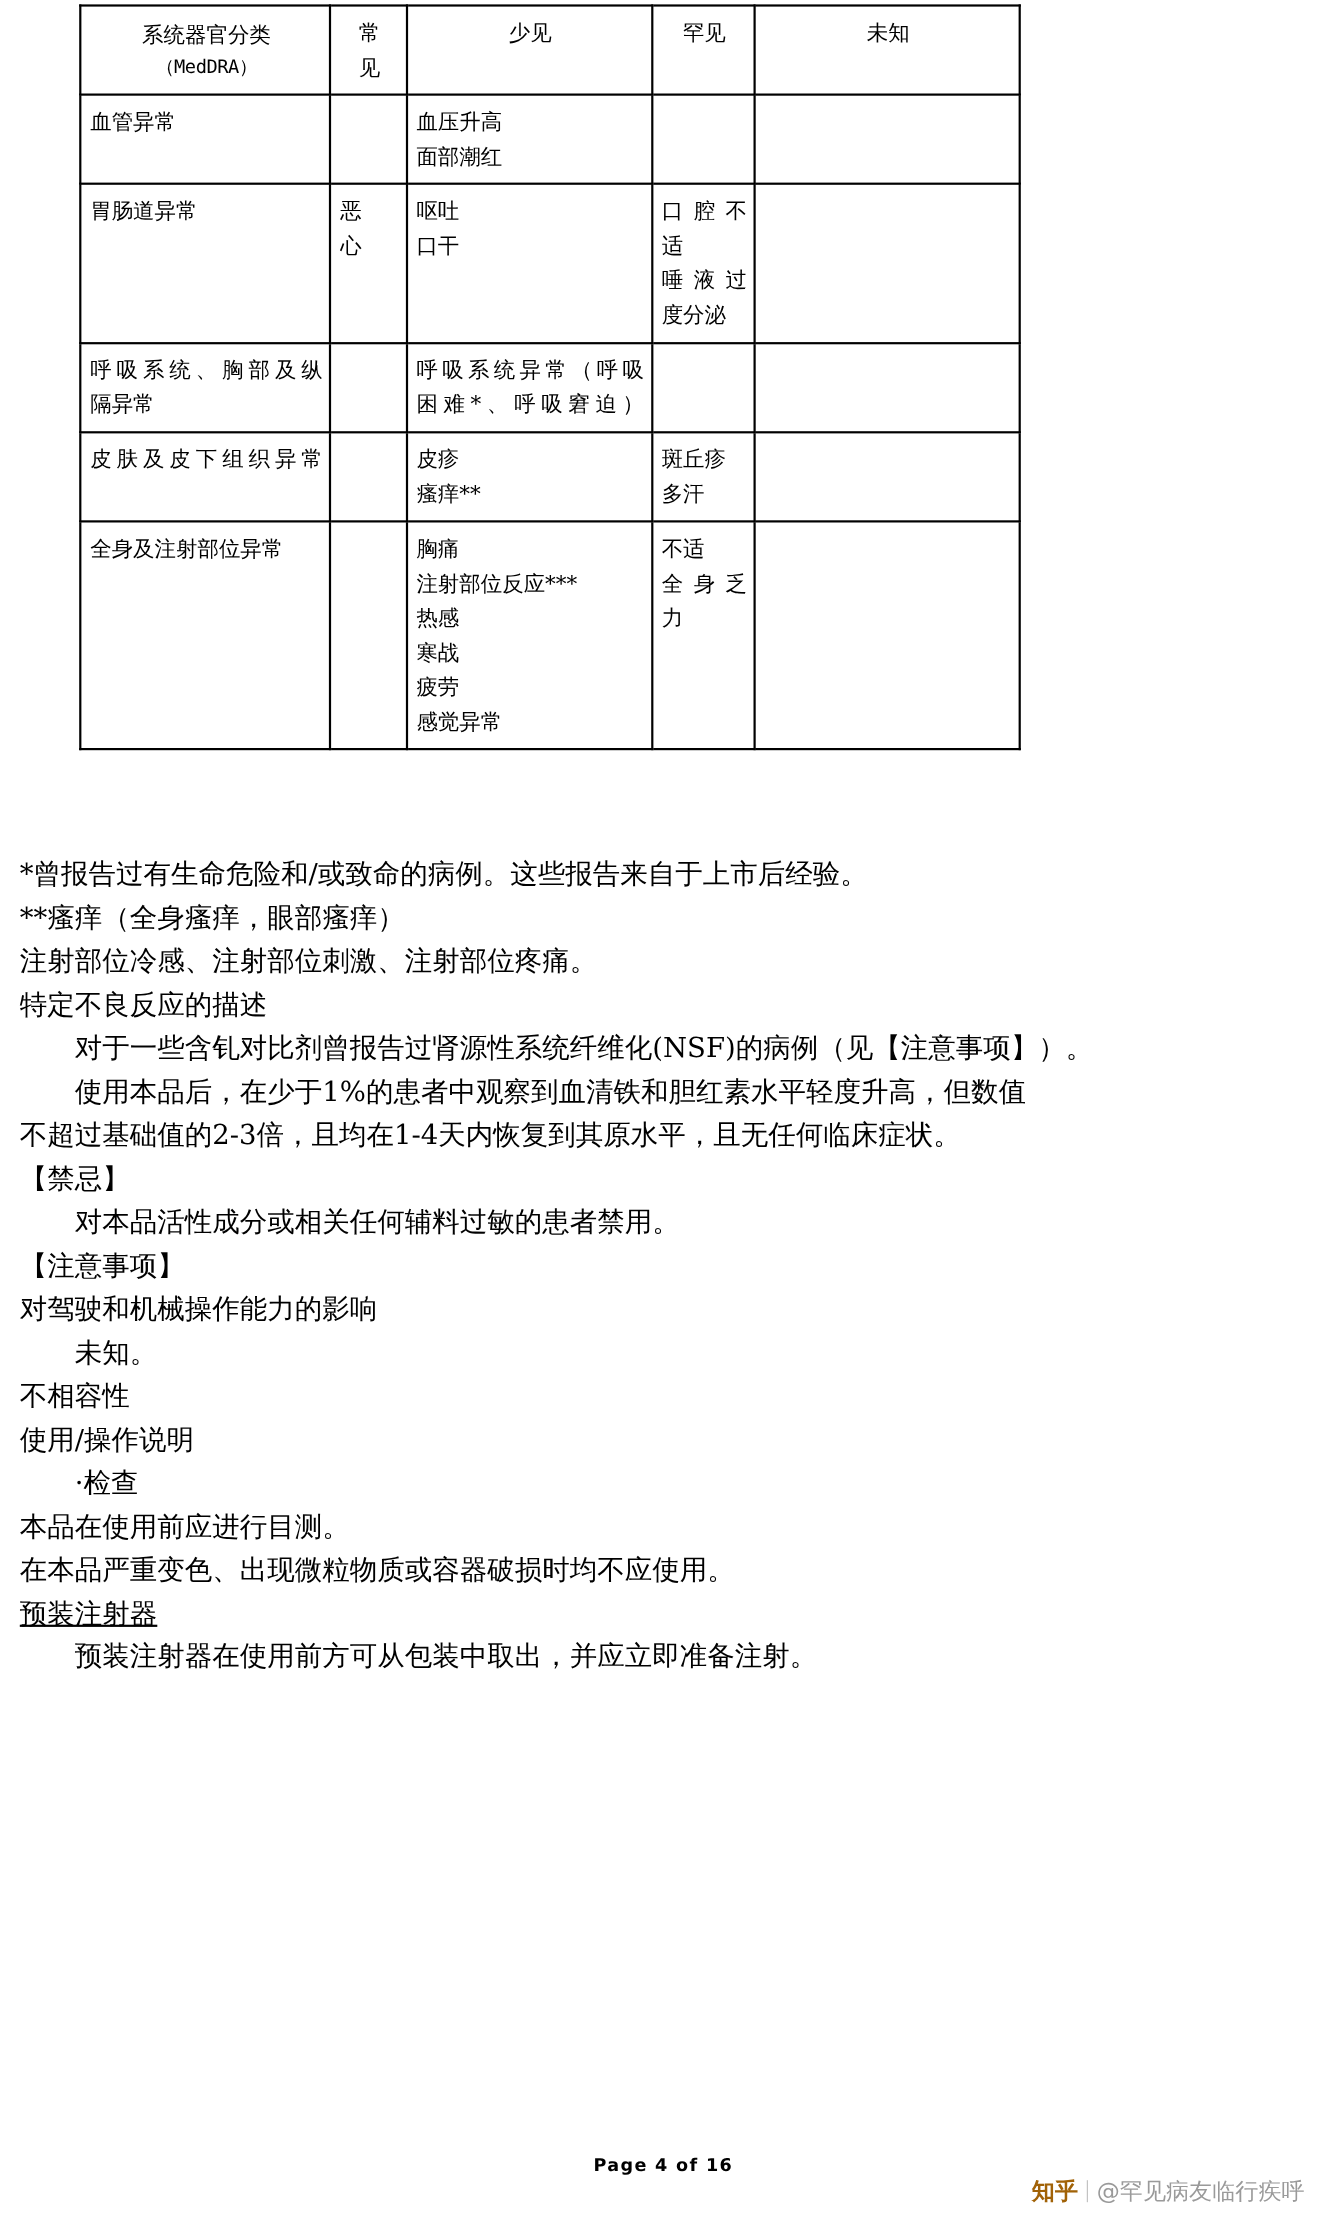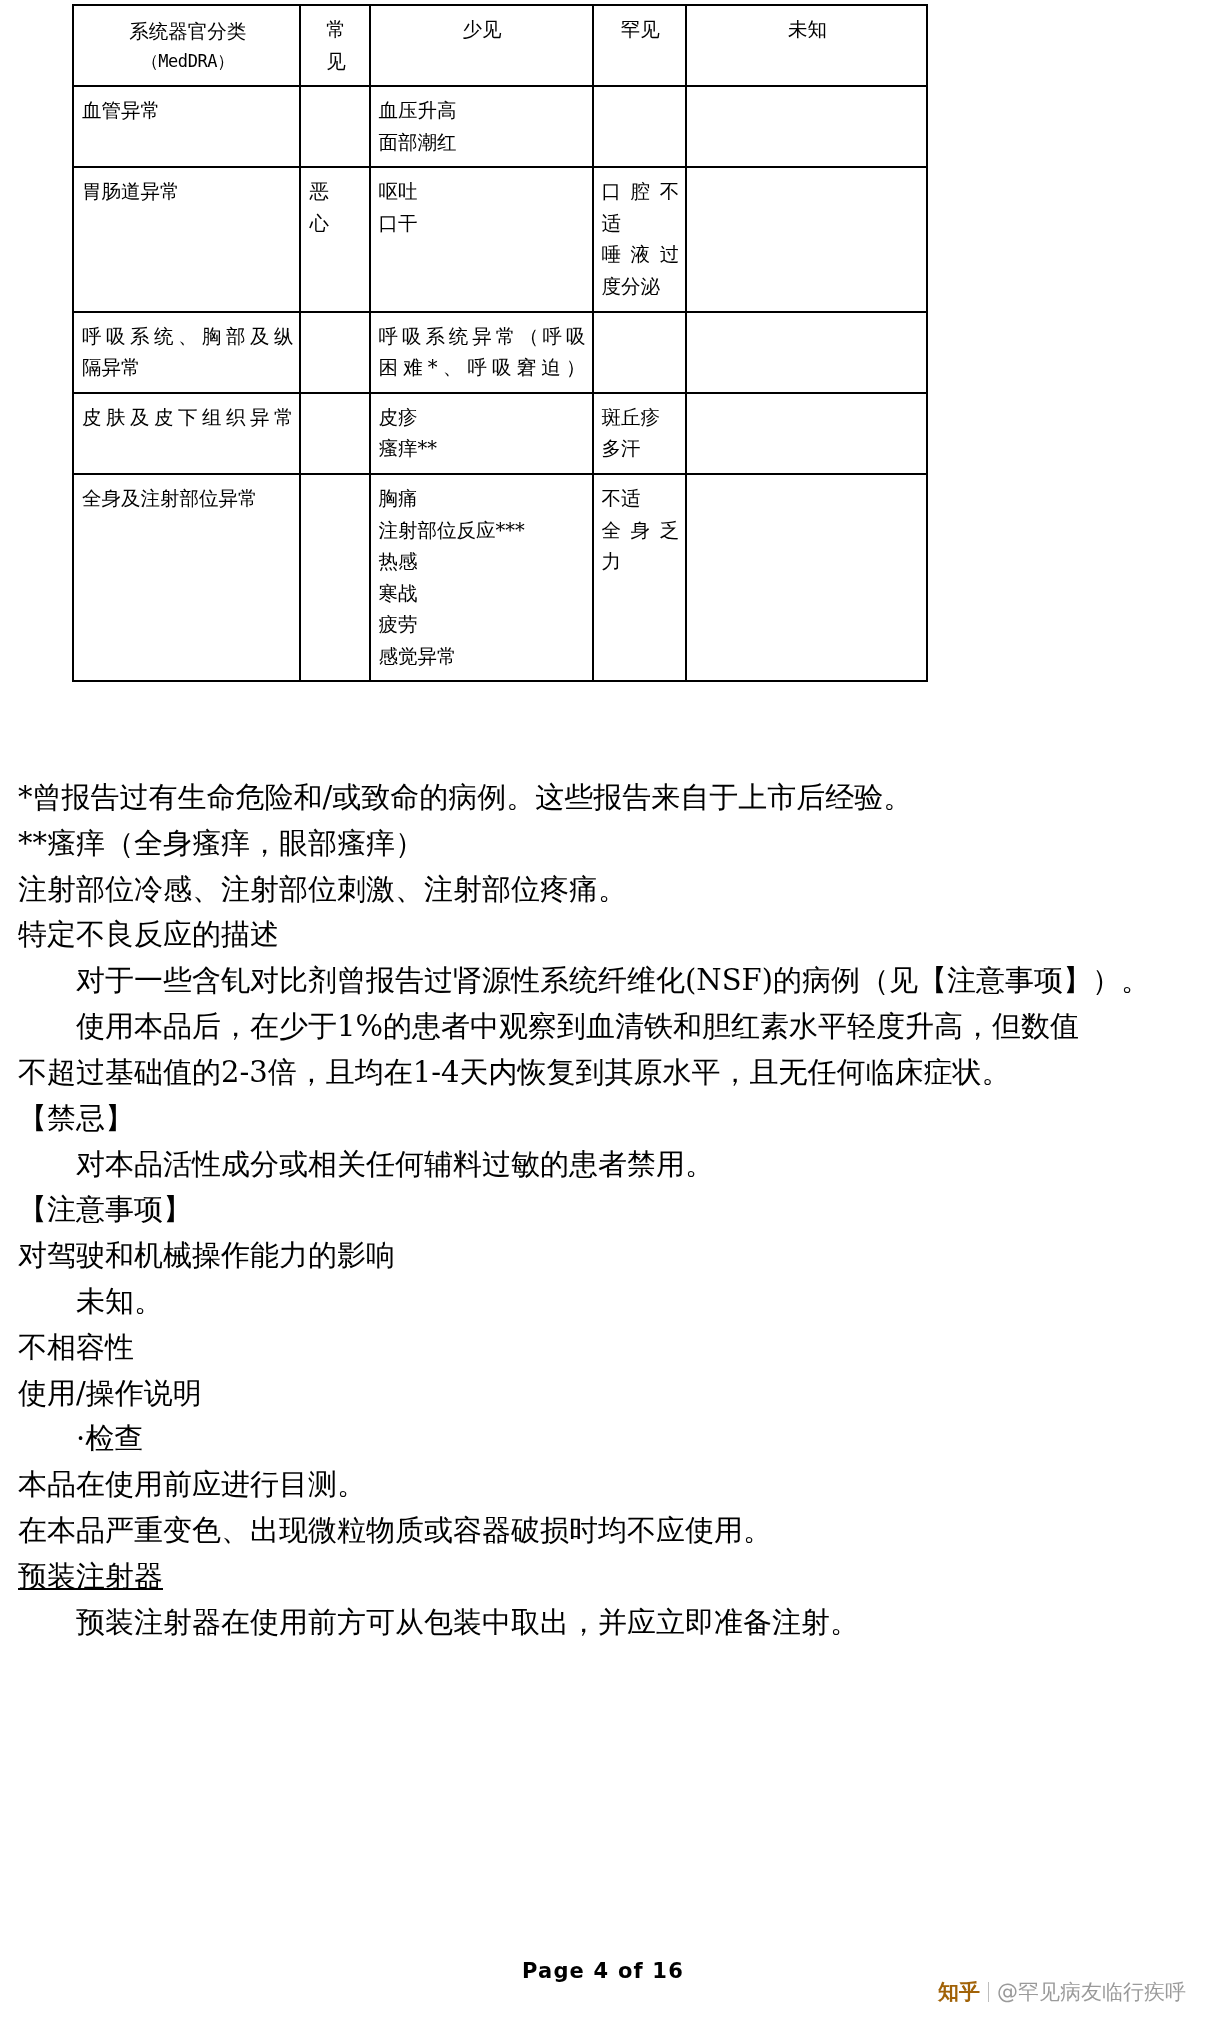--- a/index.html
+++ b/index.html
@@ -66,39 +66,39 @@
     white-space: normal;
   }
 
   
   .body-text {
     position: absolute;
     left: 18px;
     top: 775px;
     width: 1180px;
     font-family: "DejaVu Serif", serif;
-    font-size: 29px;
+    font-size: 25px;
     line-height: 1.58;
   }
   .body-text p {
     margin: 0;
     padding: 0;
   }
   .p-indent { text-indent: 2em; }
   .underline { text-decoration: underline; text-underline-offset: 2px; }
 
   
   .footer {
     position: absolute;
     left: 0;
     top: 1959px;
     width: 1206px;
     text-align: center;
     font-family: "DejaVu Sans", sans-serif;
-    font-size: 21px;
+    font-size: 16px;
     font-weight: bold;
     letter-spacing: 1.2px;
   }
   .watermark {
     position: absolute;
     right: 24px;
     top: 1978px;
     display: flex;
     align-items: center;
     gap: 8px;

